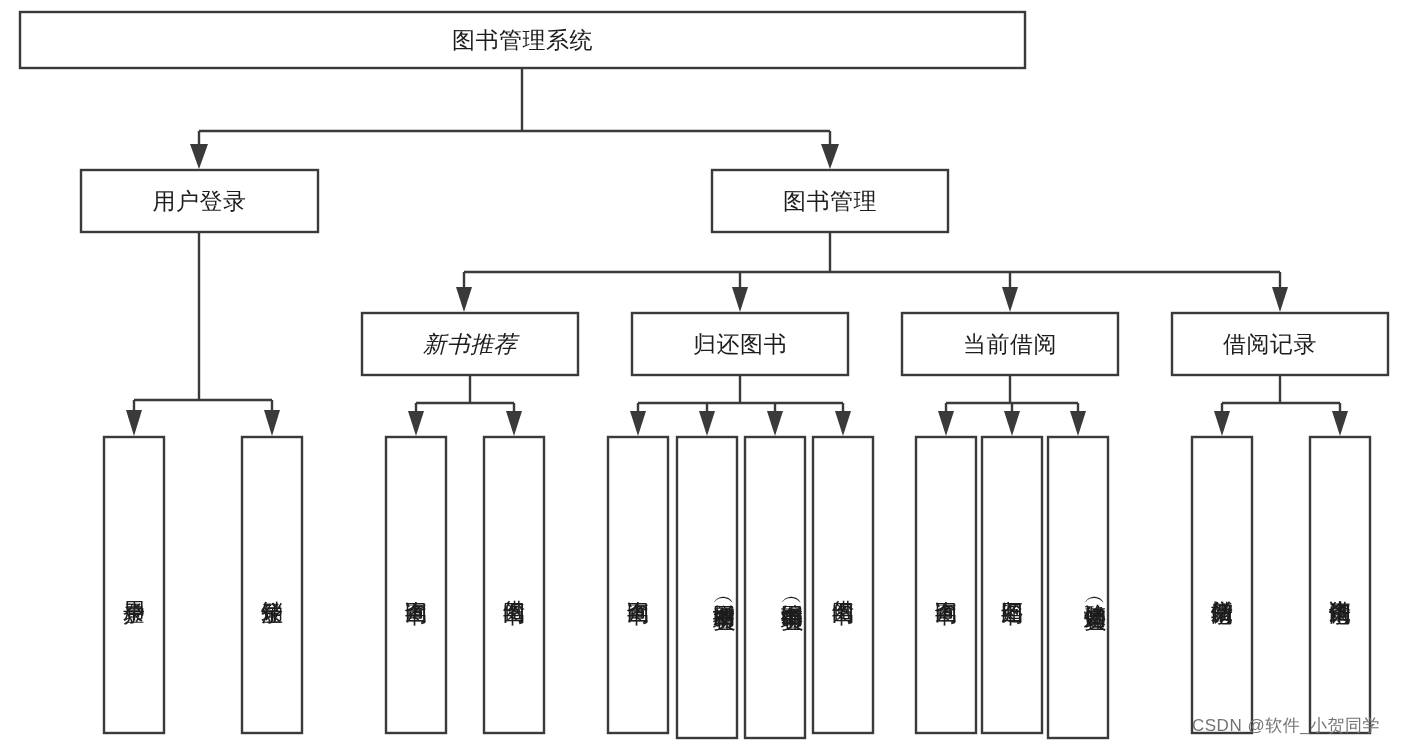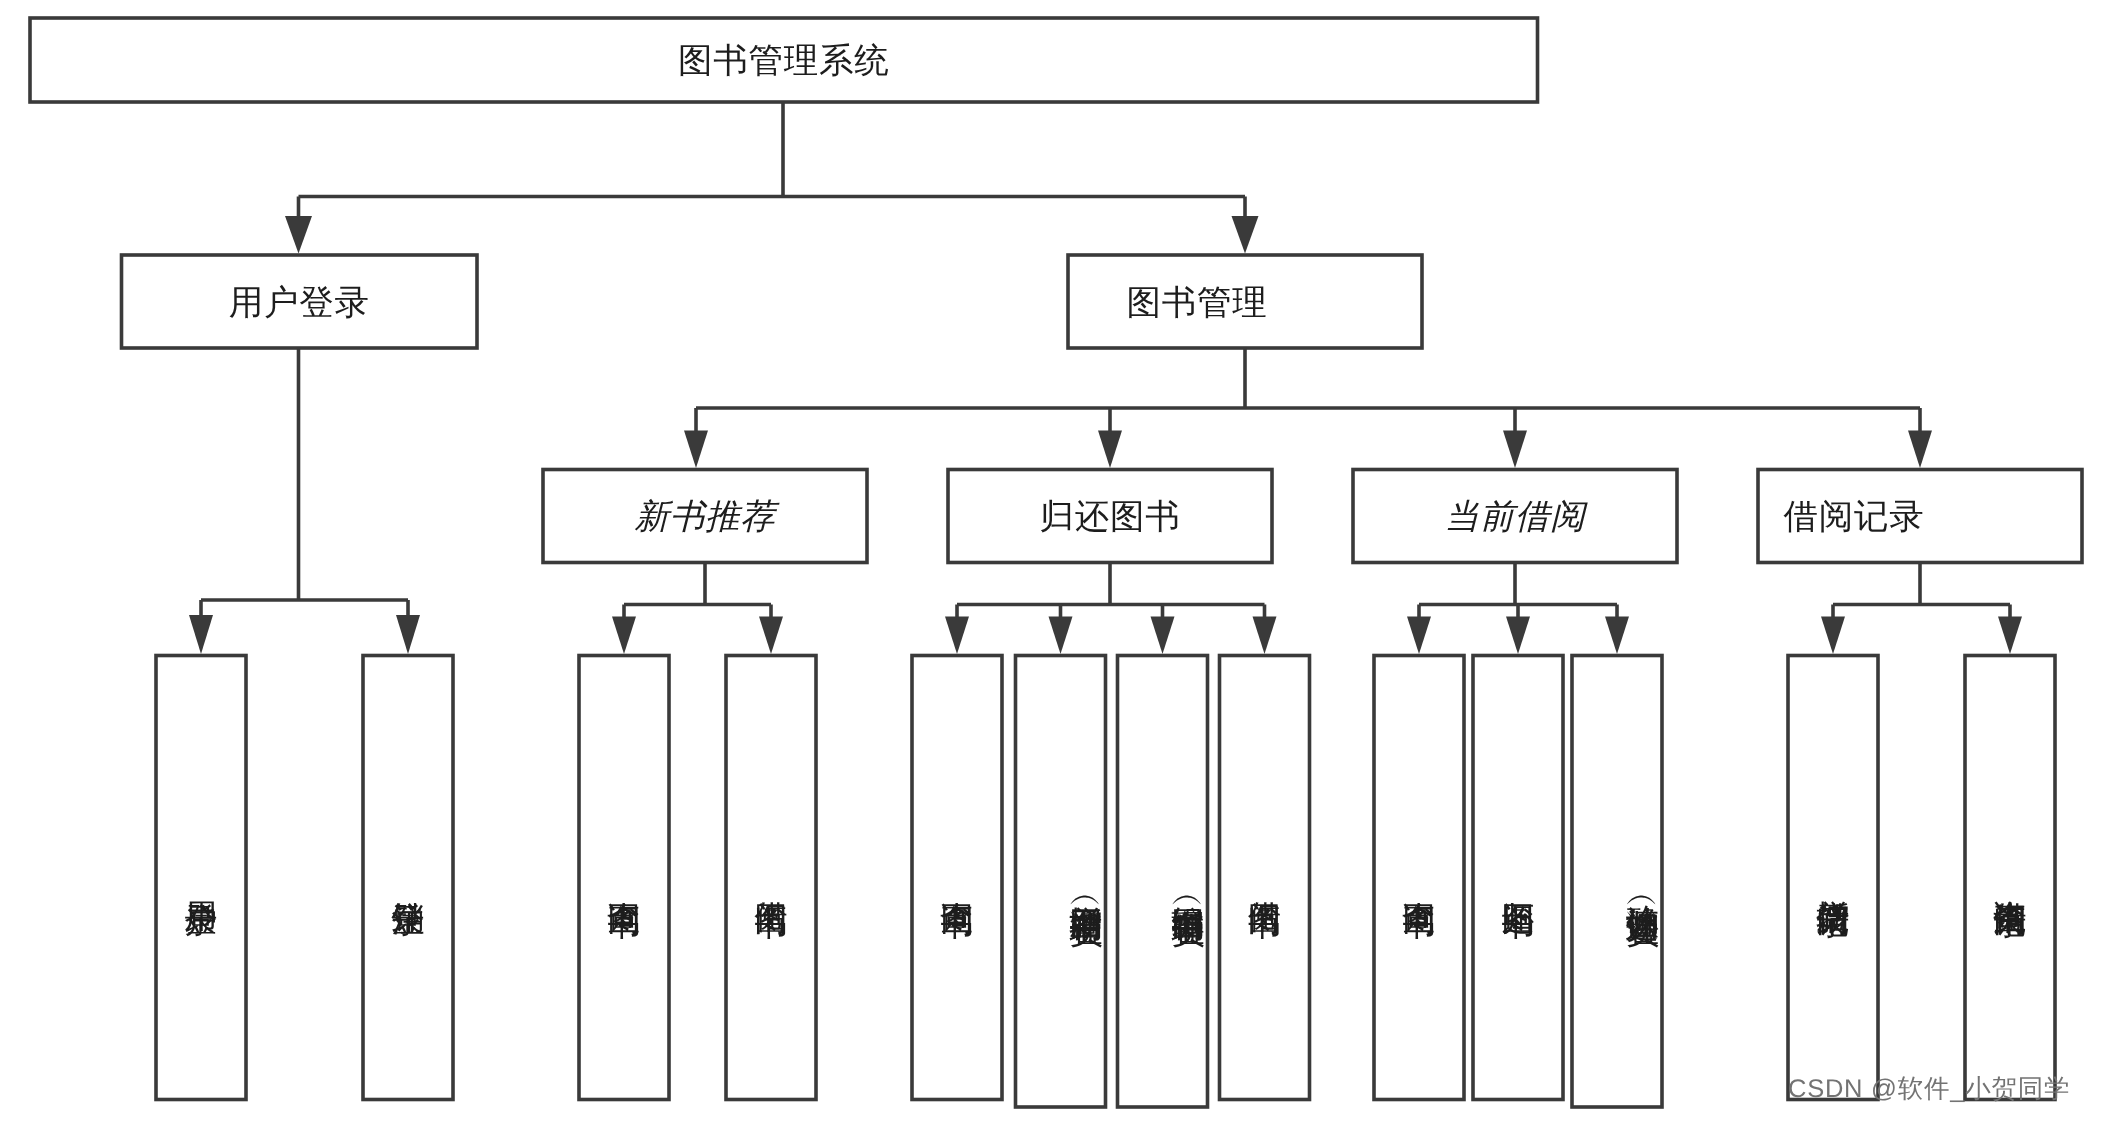--- a/index.html
+++ b/index.html
@@ -178,29 +178,29 @@
     <rect class="node-rect" x="982" y="437" width="60" height="296"></rect>
     <rect class="node-rect" x="1048" y="437" width="60" height="301"></rect>
     <rect class="node-rect" x="1192" y="437" width="60" height="296"></rect>
     <rect class="node-rect" x="1310" y="437" width="60" height="296"></rect>
   </svg>
 
   <div class="node-label label-h" style="left:20px; top:12px; width:1005px; height:56px;">图书管理系统</div>
 
   <div class="node-label label-h" style="left:81px; top:170px; width:237px; height:62px;">用户登录</div>
 
-  <div class="node-label label-h" style="left:680px; top:170px; width:236px; height:62px;">图书管理</div>
+  <div class="node-label label-h" style="left:712px; top:170px; width:236px; height:62px;">图书管理</div>
 
   <div class="node-label label-h" style="left:362px; top:313px; width:216px; height:62px;font-style:italic;">新书推荐</div>
 
   <div class="node-label label-h" style="left:632px; top:313px; width:216px; height:62px;">归还图书</div>
 
-  <div class="node-label label-h" style="left:902px; top:313px; width:216px; height:62px;font-style:italic;">当前借阅</div>
-
-  <div class="node-label label-h" style="left:1128px; top:313px; width:216px; height:62px;">借阅记录</div>
+  <div class="node-label label-h" style="left:902px; top:313px; width:216px; height:62px;">当前借阅</div>
+
+  <div class="node-label label-h" style="left:1162px; top:313px; width:216px; height:62px;">借阅记录</div>
 
   <div class="node-label label-v" style="left:104px; top:437px; width:60px; height:296px;">用户登录</div>
 
   <div class="node-label label-v" style="left:242px; top:437px; width:60px; height:296px;">注销登录</div>
 
   <div class="node-label label-v" style="left:386px; top:437px; width:60px; height:296px;">查询图书</div>
 
   <div class="node-label label-v" style="left:484px; top:437px; width:60px; height:296px;">借阅图书</div>
 
   <div class="node-label label-v" style="left:608px; top:437px; width:60px; height:296px;">查询图书</div>

